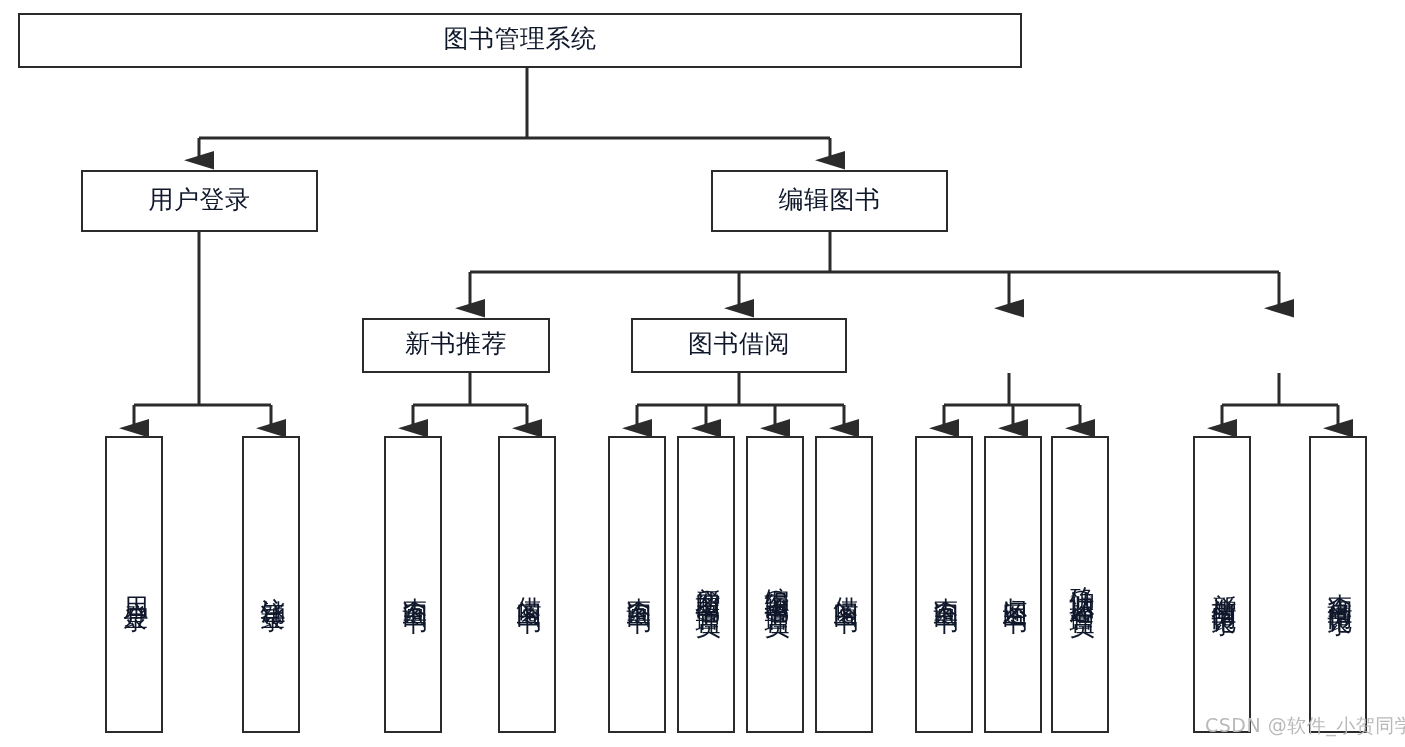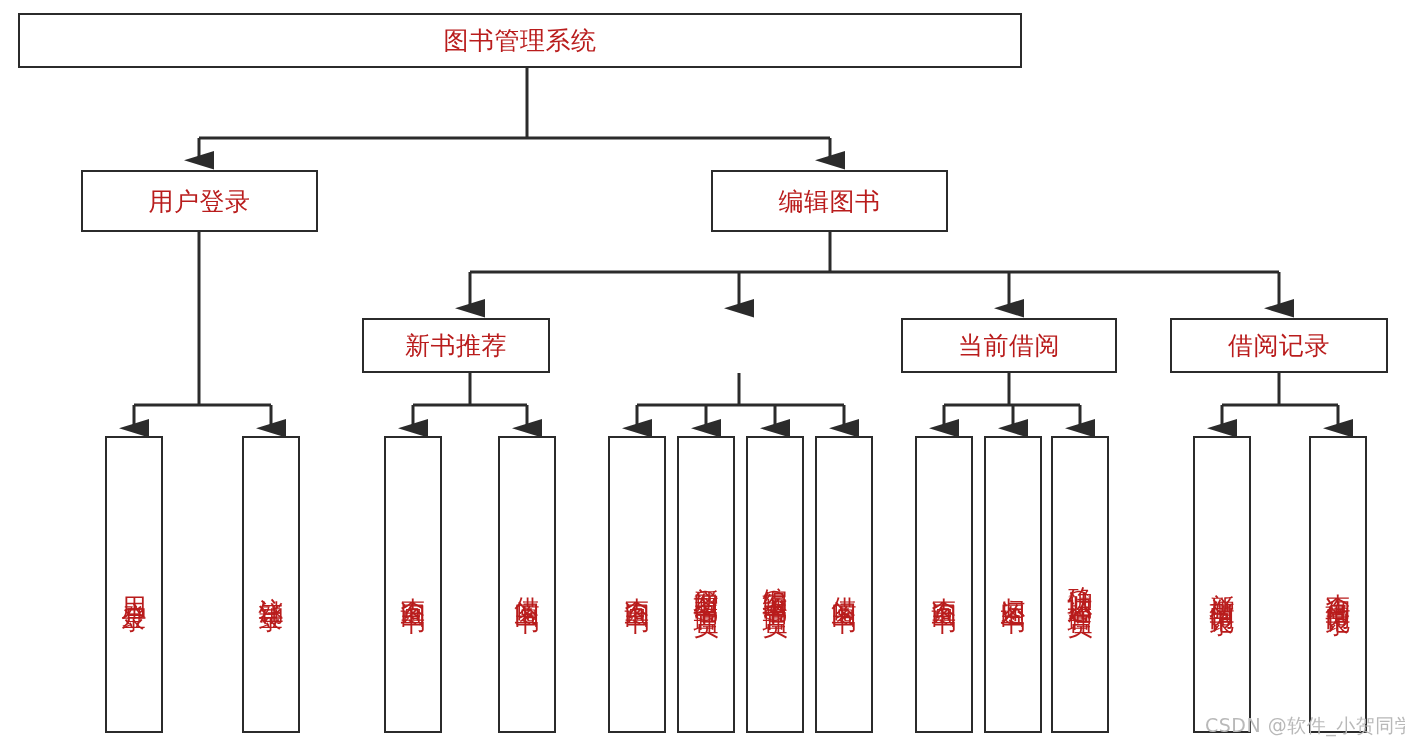--- a/index.html
+++ b/index.html
@@ -27,21 +27,22 @@
     pointer-events: none;
   }
   .node {
     position: absolute;
     box-sizing: border-box;
     border: 2.5px solid #2b2b2b;
     background: #ffffff;
     display: flex;
     align-items: center;
     justify-content: center;
-    color: #b91c1c;
+    color: #0f172a;
+    font-family: Liberation Mono, monospace;
   }
   .node-label {
     display: block;
     text-align: center;
     line-height: 1.08;
     letter-spacing: 0.5px;
   }
   
   .node.horiz .node-label {
     font-size: 25px;
@@ -140,28 +141,25 @@
   </div>
 
   <div class="node horiz" style="left:711px; top:170px; width:237px; height:62px;">
     <span class="node-label">编辑图书</span>
   </div>
 
   <div class="node horiz" style="left:362px; top:318px; width:188px; height:55px;">
     <span class="node-label">新书推荐</span>
   </div>
 
-
-  <div class="node horiz" style="left:901px; top:318px; width:216px; height:55px;">
-    <span class="node-label">当前借阅</span>
-  </div>
-
-  <div class="node horiz" style="left:1170px; top:318px; width:218px; height:55px;">
-    <span class="node-label">借阅记录</span>
-  </div>
+  <div class="node horiz" style="left:631px; top:318px; width:216px; height:55px;">
+    <span class="node-label">图书借阅</span>
+  </div>
+
+
 
   <div class="node vert" style="left:105px; top:436px; width:58px; height:297px;">
     <span class="node-label">用户登录</span>
   </div>
 
   <div class="node vert" style="left:242px; top:436px; width:58px; height:297px;">
     <span class="node-label">注销登录</span>
   </div>
 
   <div class="node vert" style="left:384px; top:436px; width:58px; height:297px;">

